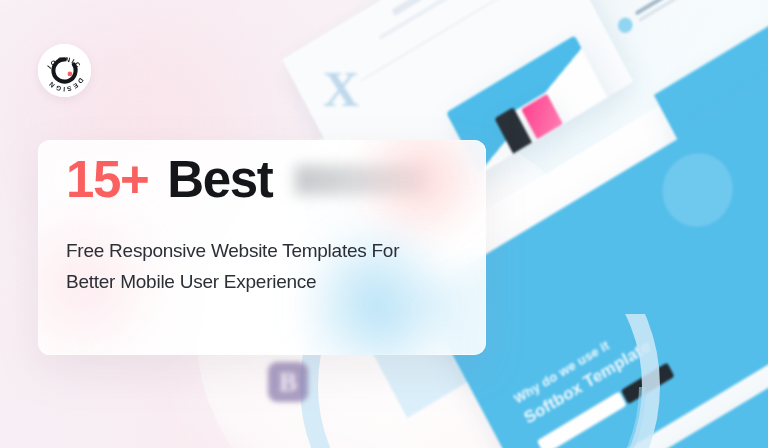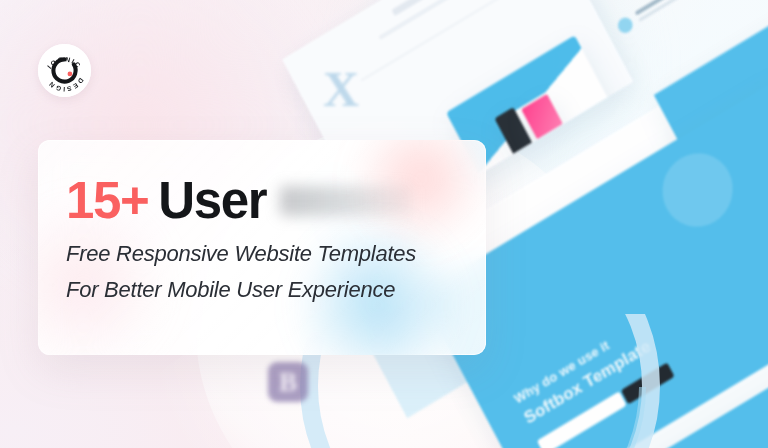--- a/index.html
+++ b/index.html
@@ -145,38 +145,38 @@
   
   .card-glow{ position:absolute; border-radius:50%; pointer-events:none; }
   #glow-red{ right:-10px; top:-26px; width:150px; height:130px;
              background:radial-gradient(circle, rgba(255,120,120,.30) 0%, rgba(255,120,120,0) 68%); filter:blur(16px); }
   #glow-blue{ right:18px; bottom:-30px; width:180px; height:160px;
               background:radial-gradient(circle, rgba(80,185,235,.42) 0%, rgba(80,185,235,0) 68%); filter:blur(16px); }
   #glow-pink{ left:-40px; top:60px; width:170px; height:170px;
               background:radial-gradient(circle, rgba(250,205,215,.40) 0%, rgba(250,205,215,0) 70%); filter:blur(18px); }
 
   #headline{
-    position:absolute; left:28px; top:34px;
+    position:absolute; left:28px; top:13px;
     font-size:51px; line-height:1.04; font-weight:700;
     letter-spacing:-1.4px; white-space:nowrap;
-    display:flex; align-items:flex-start; gap:10px;
+    display:flex; align-items:flex-start; gap:19px;
   }
   #headline-count{ color:#fa6060; }
   #headline-word{ color:#141619; }
   #headline-blurred{
     display:inline-block; width:132px; height:30px; border-radius:4px;
     background:linear-gradient(90deg, rgba(120,124,130,.42), rgba(150,154,160,.30) 60%, rgba(170,174,180,.12));
     filter:blur(7px); margin-left:4px; align-self:center;
     font-size:0; color:transparent;
   }
 
   #subhead{
     position:absolute; left:28px; top:96px; width:372px;
-    font-size:22px; line-height:1.62; font-weight:400;
-    color:#2b2f36; letter-spacing:-.25px;font-style:italic;
+    font-size:19px; line-height:1.62; font-weight:400;
+    color:#2b2f36; letter-spacing:-.25px;
   }
 
   
   #brand{
     position:absolute; left:38px; top:44px;
     display:flex; align-items:center; gap:17px; z-index:6;
   }
   #brand-badge{
     width:53px; height:53px; border-radius:50%;
     background:#fff; position:relative;
@@ -293,20 +293,20 @@
     </div>
   </div>
 
   <div id="hero-card">
     <div class="card-glow" id="glow-pink"></div>
     <div class="card-glow" id="glow-red"></div>
     <div class="card-glow" id="glow-blue"></div>
 
     <div id="headline">
       <span id="headline-count">15+</span>
-      <span id="headline-word">User</span>
+      <span id="headline-word">Best</span>
       <span id="headline-blurred"></span>
     </div>
 
     <div id="subhead">Free Responsive Website Templates For Better Mobile User Experience</div>
   </div>
 
 </div>
 
 </body></html>

